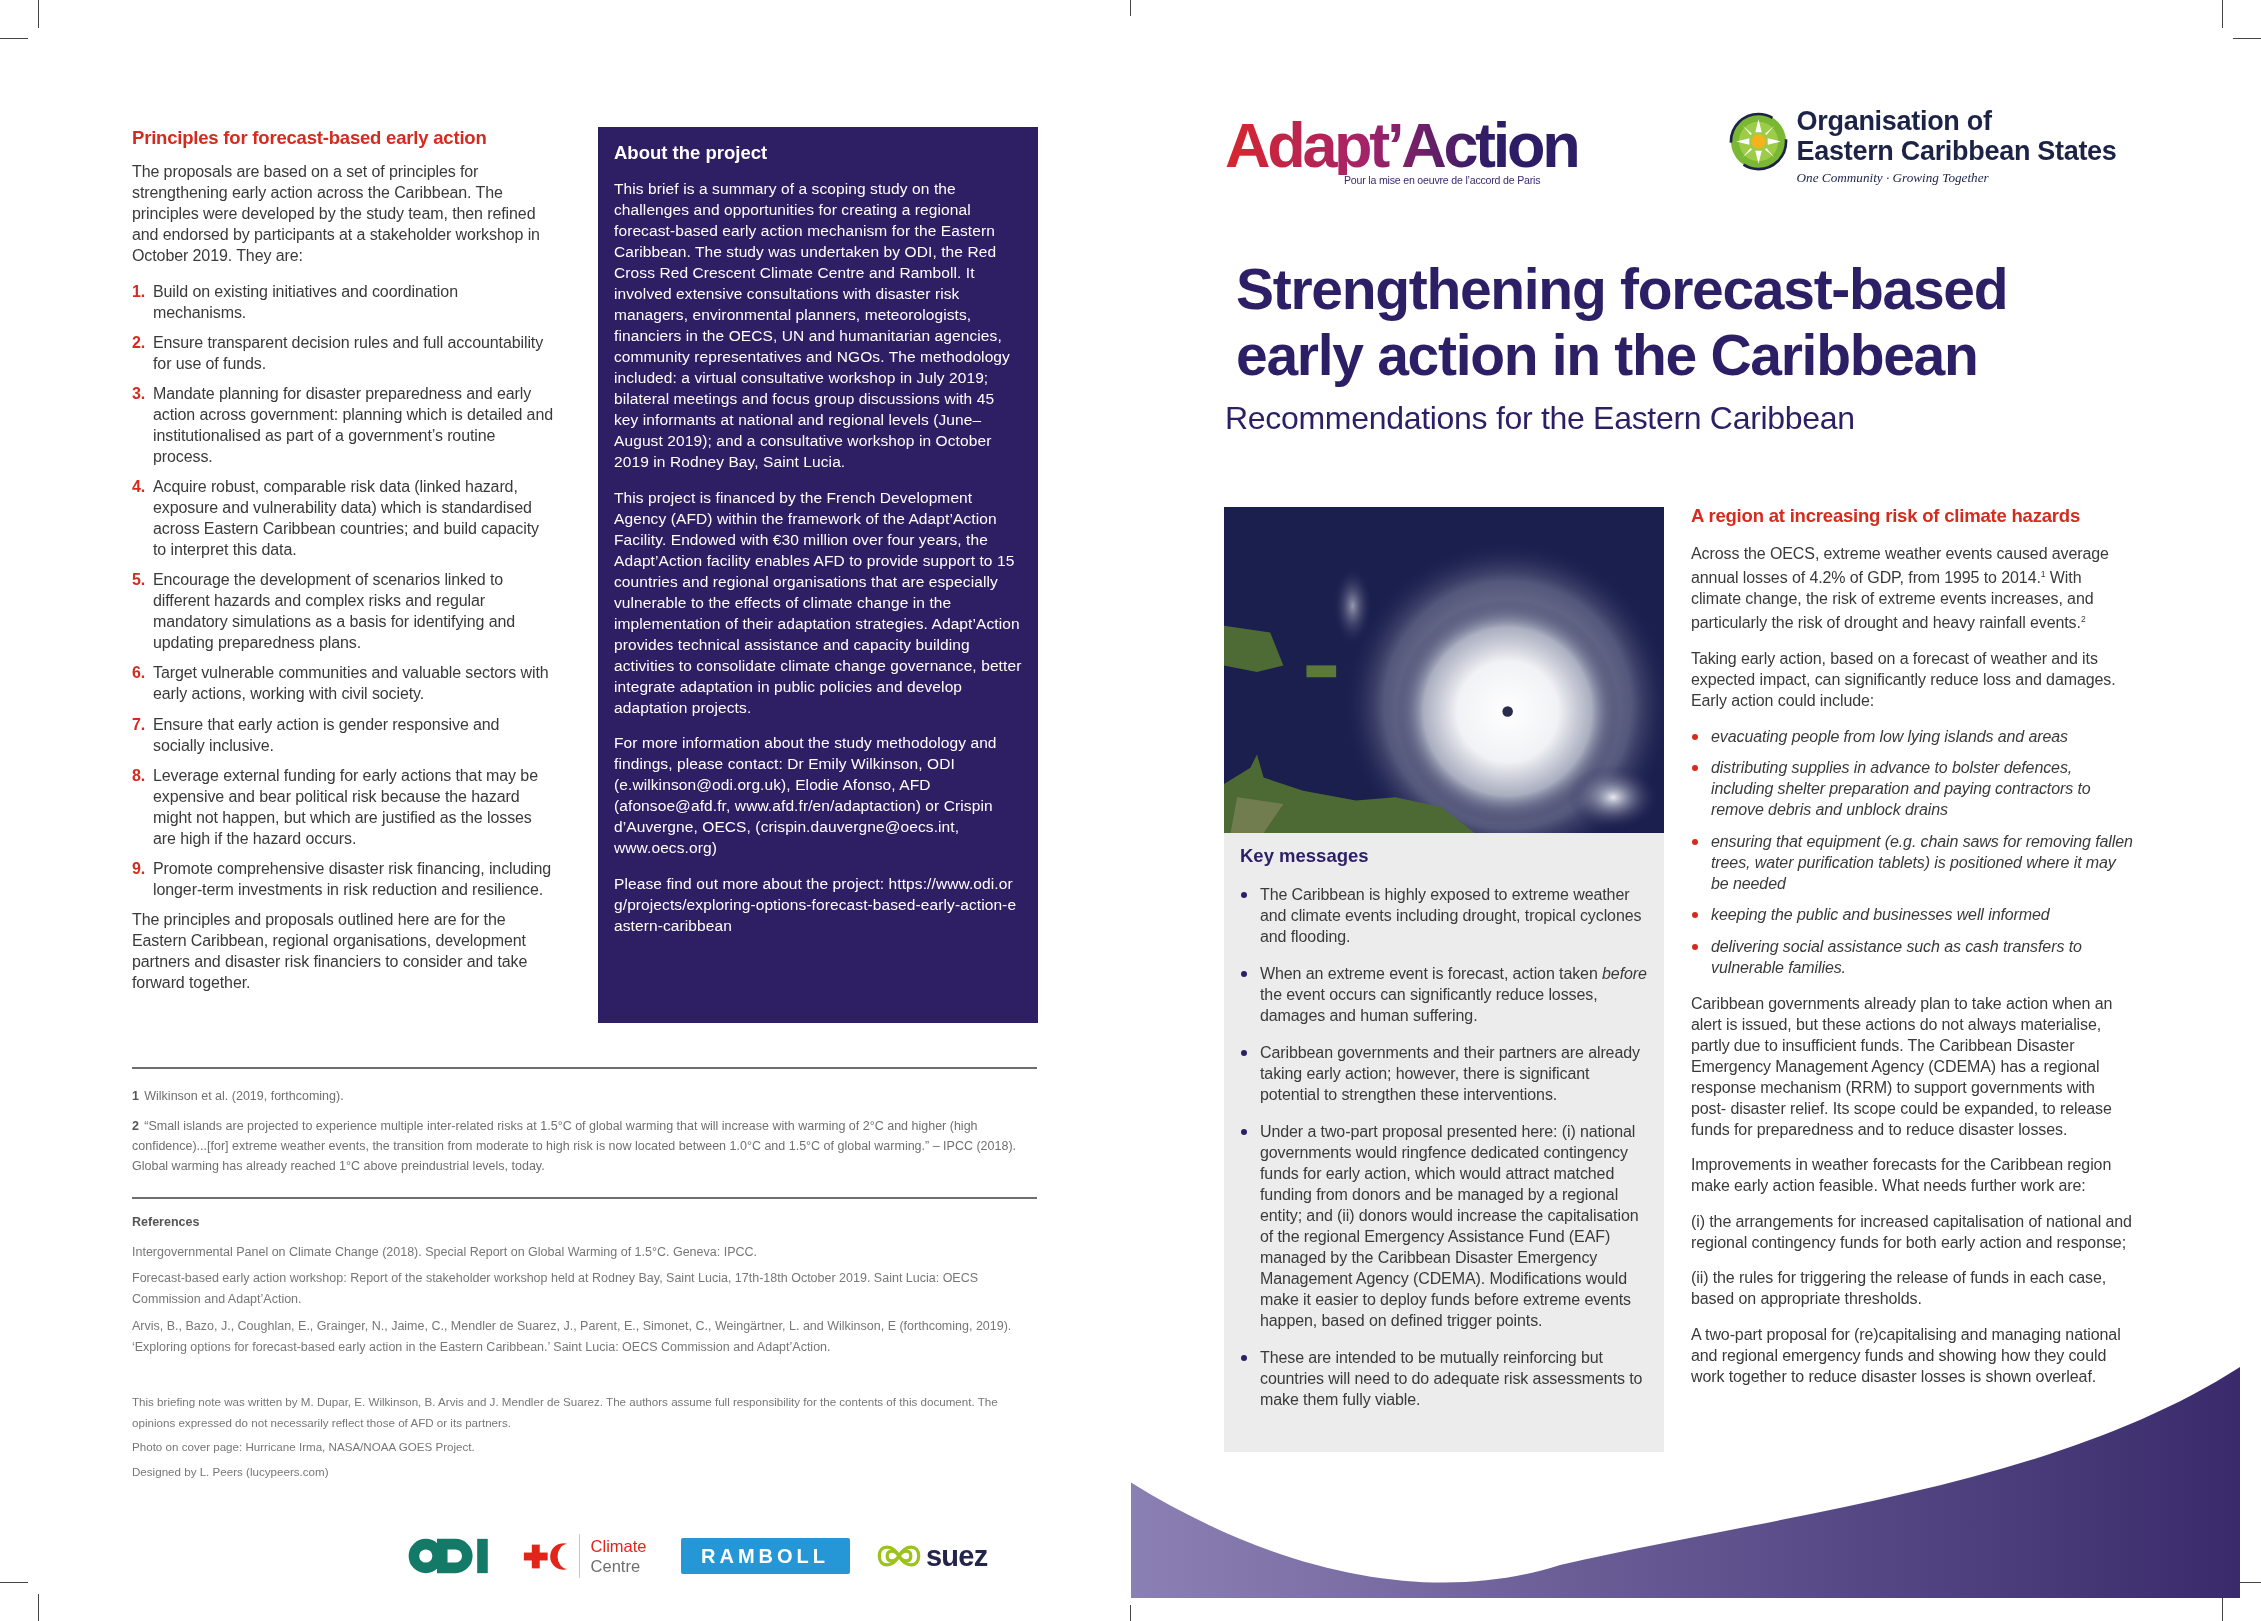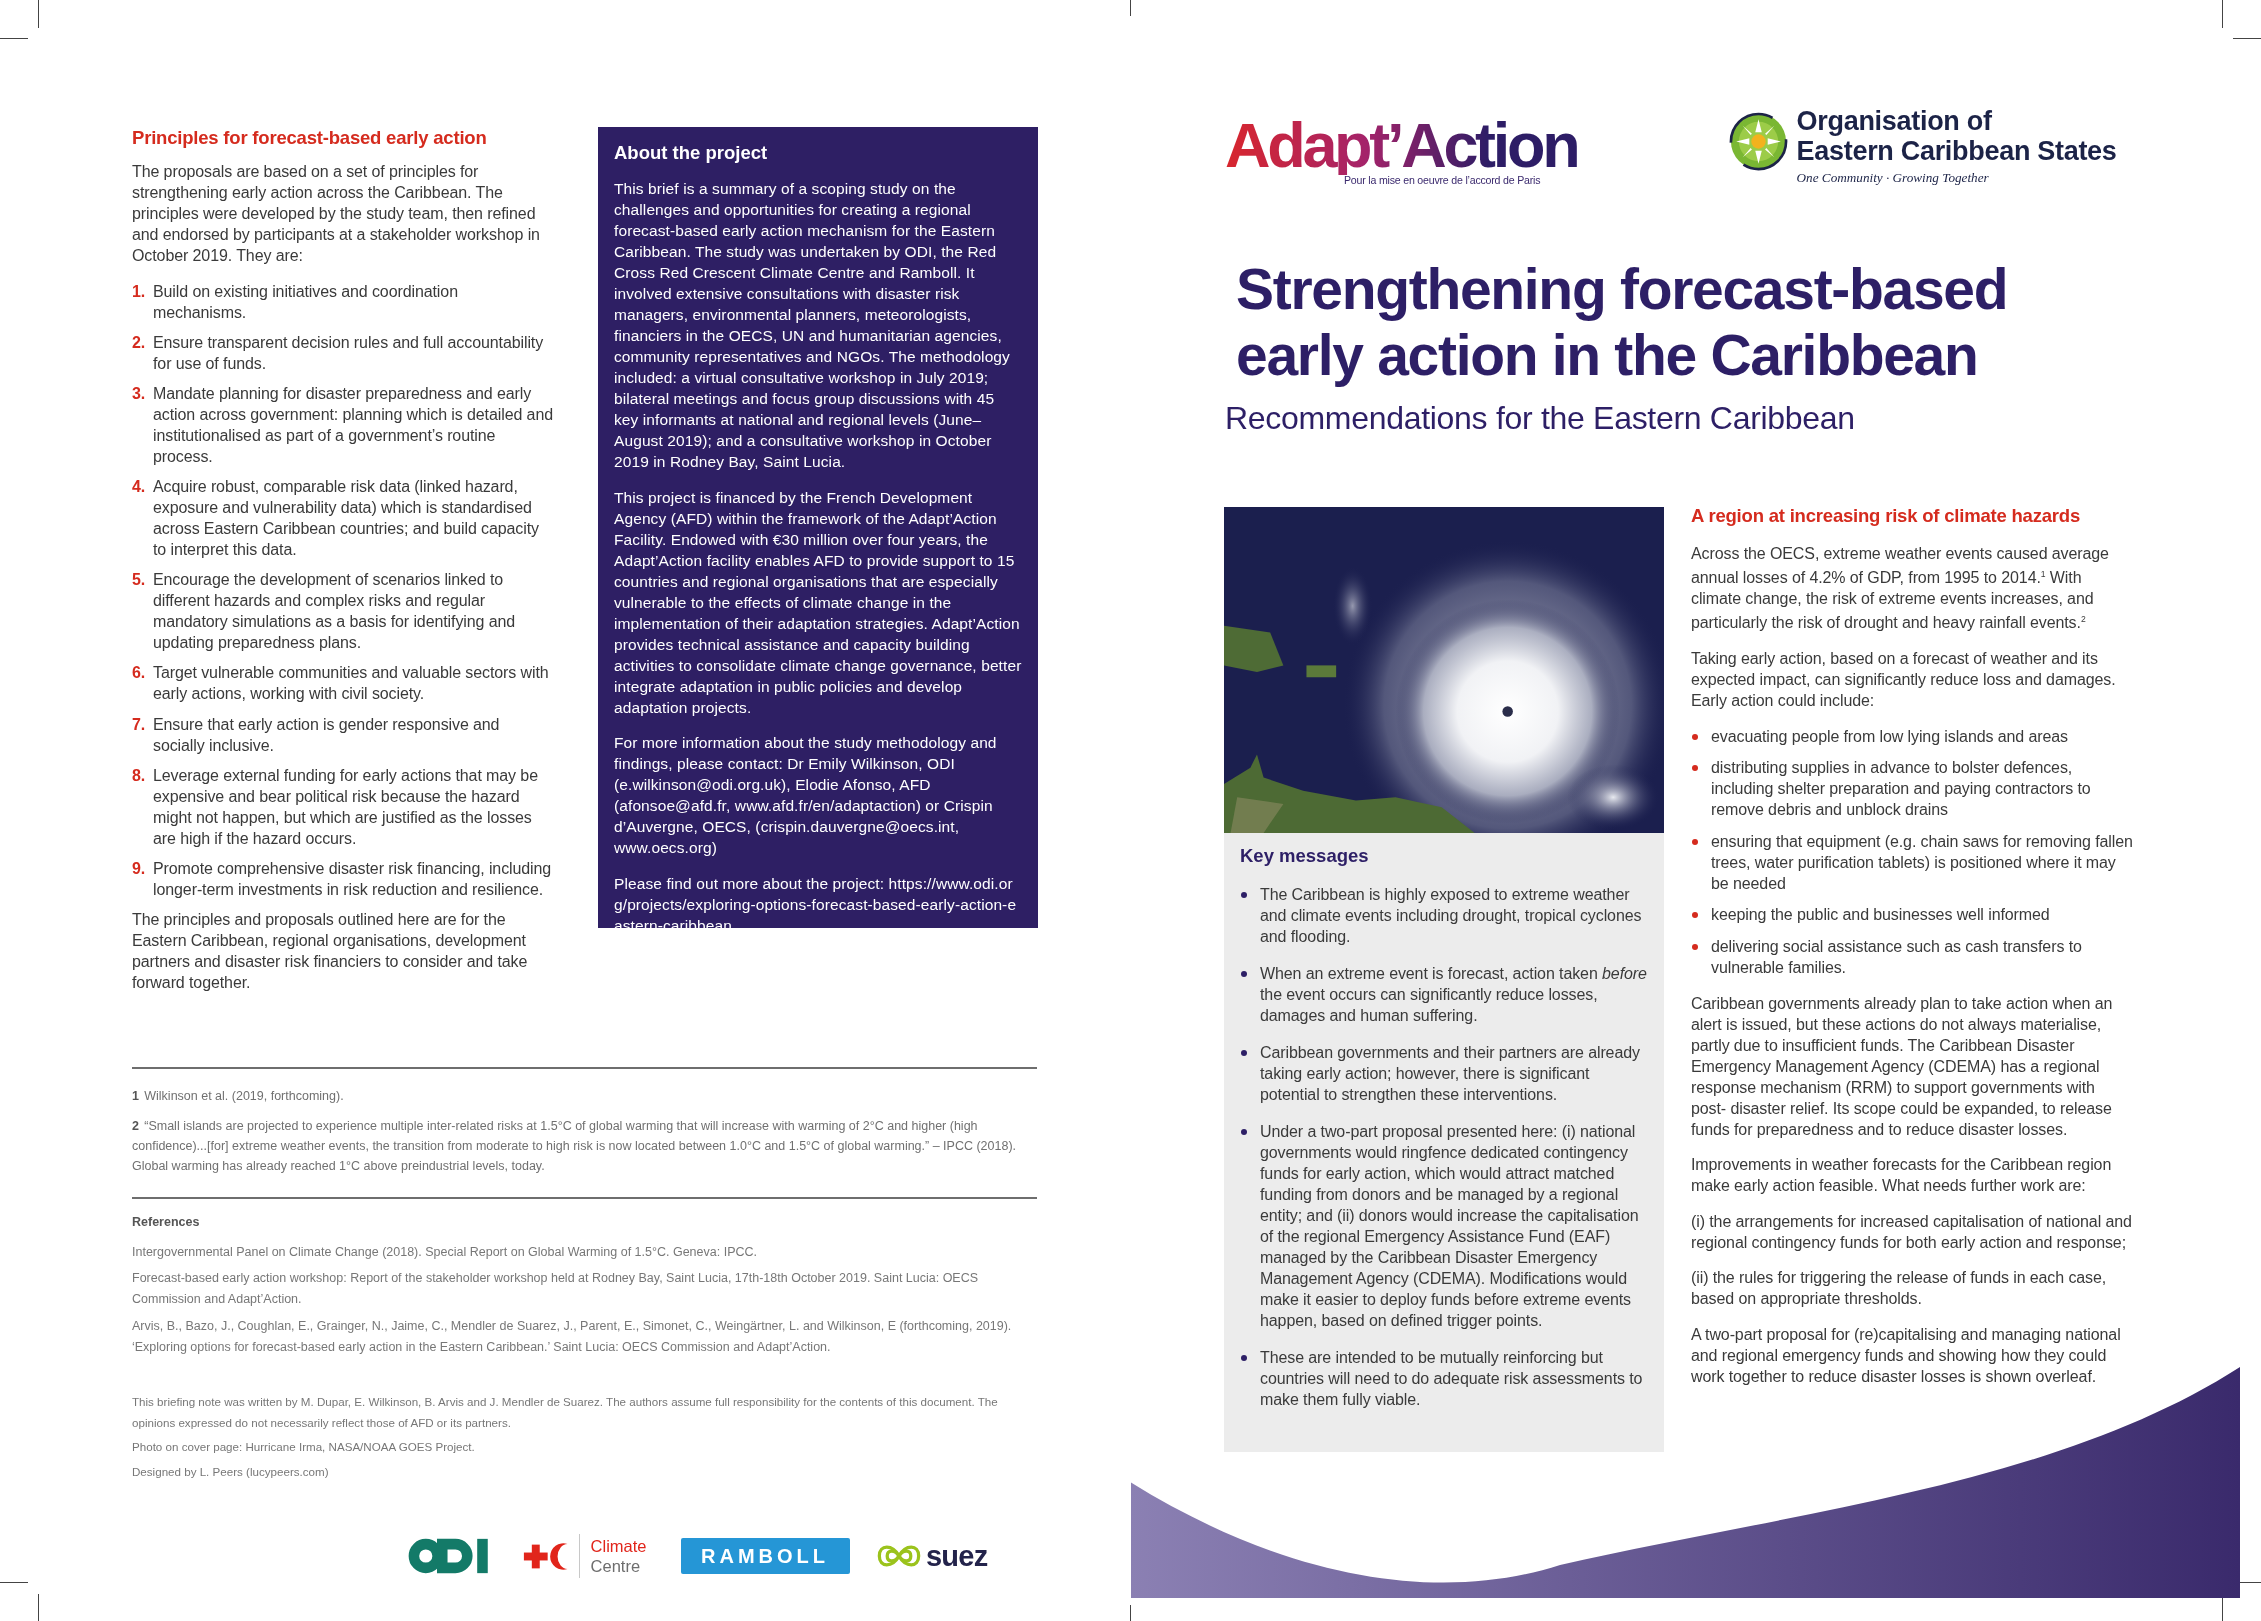--- a/index.html
+++ b/index.html
@@ -15,21 +15,21 @@
   
   .red-h { color:#d52b1e; font-weight:bold; font-size:18.5px; letter-spacing:-0.2px; margin:0; }
   .body-txt { font-size:16px; line-height:21px; color:#3a3a3a; letter-spacing:-0.1px; }
   .col-left { left:132px; top:127px; width:423px; }
   .col-left p { margin:0 0 14.5px 0; }
   .numlist { list-style:none; padding:0; margin:0 0 9.2px 0; }
   .numlist li { display:flex; margin-bottom:9.2px; }
   .numlist .n { color:#d52b1e; font-weight:bold; width:21px; flex:0 0 21px; }
 
   .about {
-    left:598px; top:127px; width:440px; height:801px;
+    left:598px; top:127px; width:440px; height:896px;
     background:#2e1f64; color:#ffffff; box-sizing:border-box;
     padding:14.5px 16px 0 16px;
   }
   .about h3 { margin:0 0 14.5px 0; font-size:18.5px; font-weight:bold; }
   .about p { margin:0 0 14.5px 0; font-size:15.5px; line-height:21px; letter-spacing:0.1px; }
 
   .rule { position:absolute; height:2px; background:#6e6e6e; }
   .fn { left:132px; width:905px; font-size:12.5px; line-height:20px; color:#707070; }
   .fn .fnum { color:#555; font-weight:bold; margin-right:5.3px; }
   .refs-h { left:132px; top:1215px; font-size:12.5px; font-weight:bold; color:#555; }
@@ -59,21 +59,21 @@
   .keybox { left:1224px; top:833px; width:440px; height:619px; background:#ececec; box-sizing:border-box; padding:12px 16px 0 16px; }
   .keybox h3 { color:#2d1f66; font-size:18.5px; font-weight:bold; margin:0 0 17px 0; }
   .dotlist { list-style:none; margin:0; padding:0; }
   .dotlist li { position:relative; padding-left:20px; margin-bottom:16px; font-size:16px; line-height:21px; color:#3a3a3a; letter-spacing:-0.1px; }
   .dotlist li::before { content:""; position:absolute; left:1.3px; top:8px; width:6px; height:6px; border-radius:50%; background:#2d1f66; }
 
   .col-right { left:1691px; top:505px; width:442px; }
   .col-right p { margin:0 0 14.5px 0; }
   .col-right h3 { margin:0 0 17px 0; }
   .redlist li::before { background:#d52b1e; }
-  .redlist li { margin-bottom:10.6px; }
+  .redlist li { margin-bottom:10.6px;font-style:italic; }
 
   .swoosh { left:1131px; top:1367px; width:1109px; height:231px; }
 </style>
 </head>
 <body>
 
 <div class="crop" style="left:38px;top:0;width:1.3px;height:28px;"></div>
 <div class="crop" style="left:0;top:38px;width:28px;height:1.3px;"></div>
 <div class="crop" style="left:1130px;top:0;width:1.3px;height:16px;"></div>
 <div class="crop" style="left:2222px;top:0;width:1.3px;height:28px;"></div>

